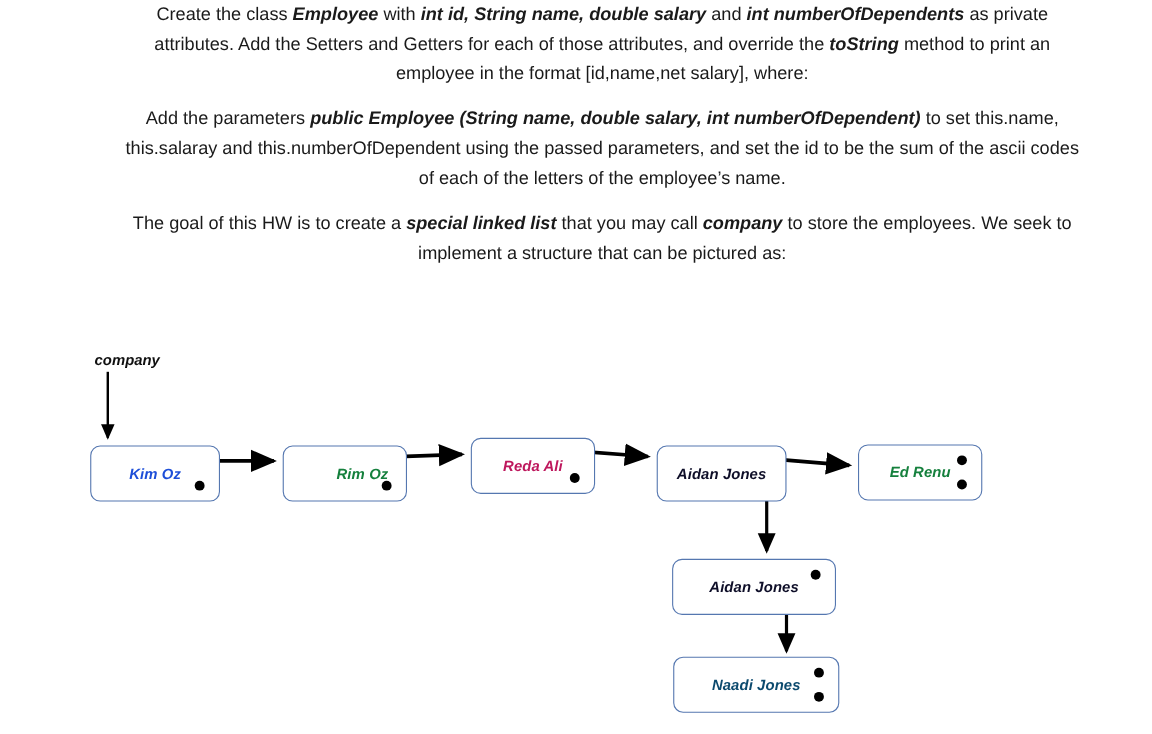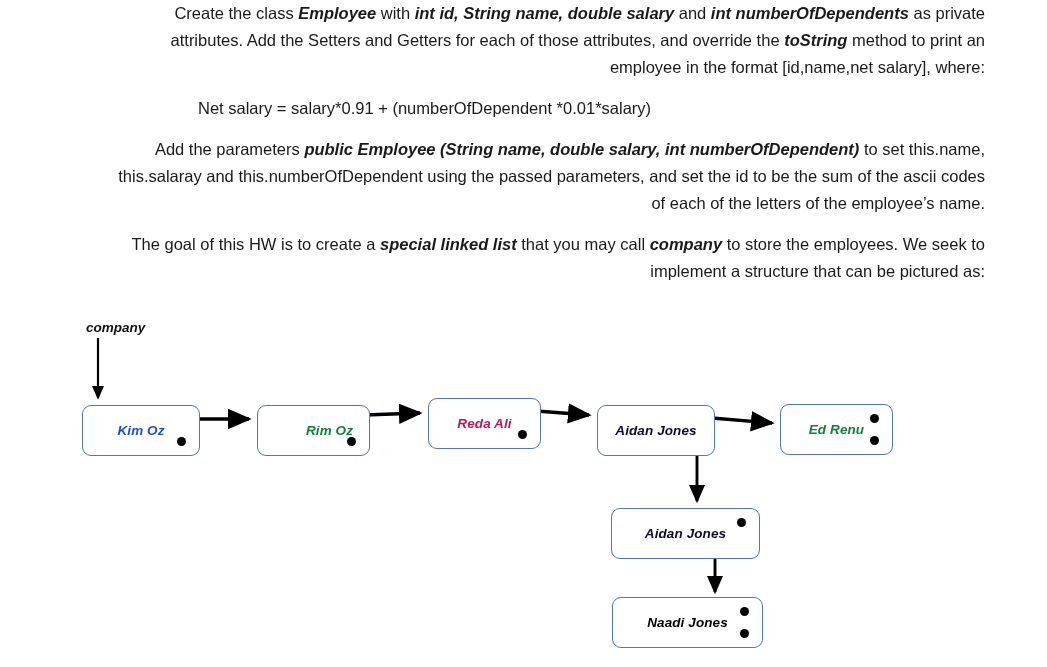--- a/index.html
+++ b/index.html
@@ -21,21 +21,21 @@
     position: absolute;
     left: 110px;
     top: 0px;
     width: 875px;
   }
   .para {
     font-size: 16.5px;
     line-height: 27px;
     color: #1a1a1a;
     margin: 0 0 14px 0;
-    text-align: right;
+    text-align: center;
   }
   .para b {
     font-weight: bold;
     font-style: italic;
   }
   .formula {
     font-size: 16.5px;
     line-height: 27px;
     color: #1a1a1a;
     margin: 0 0 14px 0;
@@ -92,21 +92,20 @@
     font-style: italic;
     color: #101010;
     white-space: nowrap;
   }
 </style>
 </head>
 <body>
 
 <div id="prose">
   <p class="para"><span>Create the class </span><b>Employee</b><span> with </span><b>int id, String name, double salary</b><span> and </span><b>int numberOfDependents</b><span> as private attributes. Add the Setters and Getters for each of those attributes, and override the </span><b>toString</b><span> method to print an employee in the format [id,name,net salary], where:</span></p>
-  <p class="formula">Net salary = salary*0.91 + (numberOfDependent *0.01*salary)</p>
   <p class="para"><span>Add the parameters </span><b>public Employee (String name, double salary, int numberOfDependent)</b><span> to set this.name, this.salaray and this.numberOfDependent using the passed parameters, and set the id to be the sum of the ascii codes of each of the letters of the employee’s name.</span></p>
   <p class="para"><span>The goal of this HW is to create a </span><b>special linked list</b><span> that you may call </span><b>company</b><span> to store the employees. We seek to implement a structure that can be pictured as:</span></p>
 </div>
 
 <div id="diagram">
 
   <div id="company-label">company</div>
 
   <svg width="1047" height="667">
     <defs>
@@ -166,18 +165,18 @@
       <div class="node" style="left: 780px; top: 404px; width: 113px; height: 51px; border-color: rgb(85, 119, 176); background: rgb(255, 255, 255);">
         <span class="node-label" style="color: #15803d;">Ed Renu</span>
         <span class="dot" style="right: 13px; top: 9px;"></span>
         <span class="dot" style="right: 13px; bottom: 9px;"></span>
       </div>
       <div class="node" style="left: 611px; top: 508px; width: 149px; height: 51px; border-color: rgb(85, 119, 176); background: rgb(255, 255, 255);">
         <span class="node-label" style="color: rgb(14, 14, 40);">Aidan Jones</span>
         <span class="dot" style="right: 13px; top: 9px;"></span>
       </div>
       <div class="node" style="left: 612px; top: 597px; width: 151px; height: 51px; border-color: rgb(85, 119, 176); background: rgb(255, 255, 255);">
-        <span class="node-label" style="color: #000000;">Naadi Jones</span>
+        <span class="node-label" style="color: #0c4a6e;">Naadi Jones</span>
         <span class="dot" style="right: 13px; top: 9px;"></span>
         <span class="dot" style="right: 13px; bottom: 9px;"></span>
       </div>
     </div>
 </div>
 
 </body></html>

